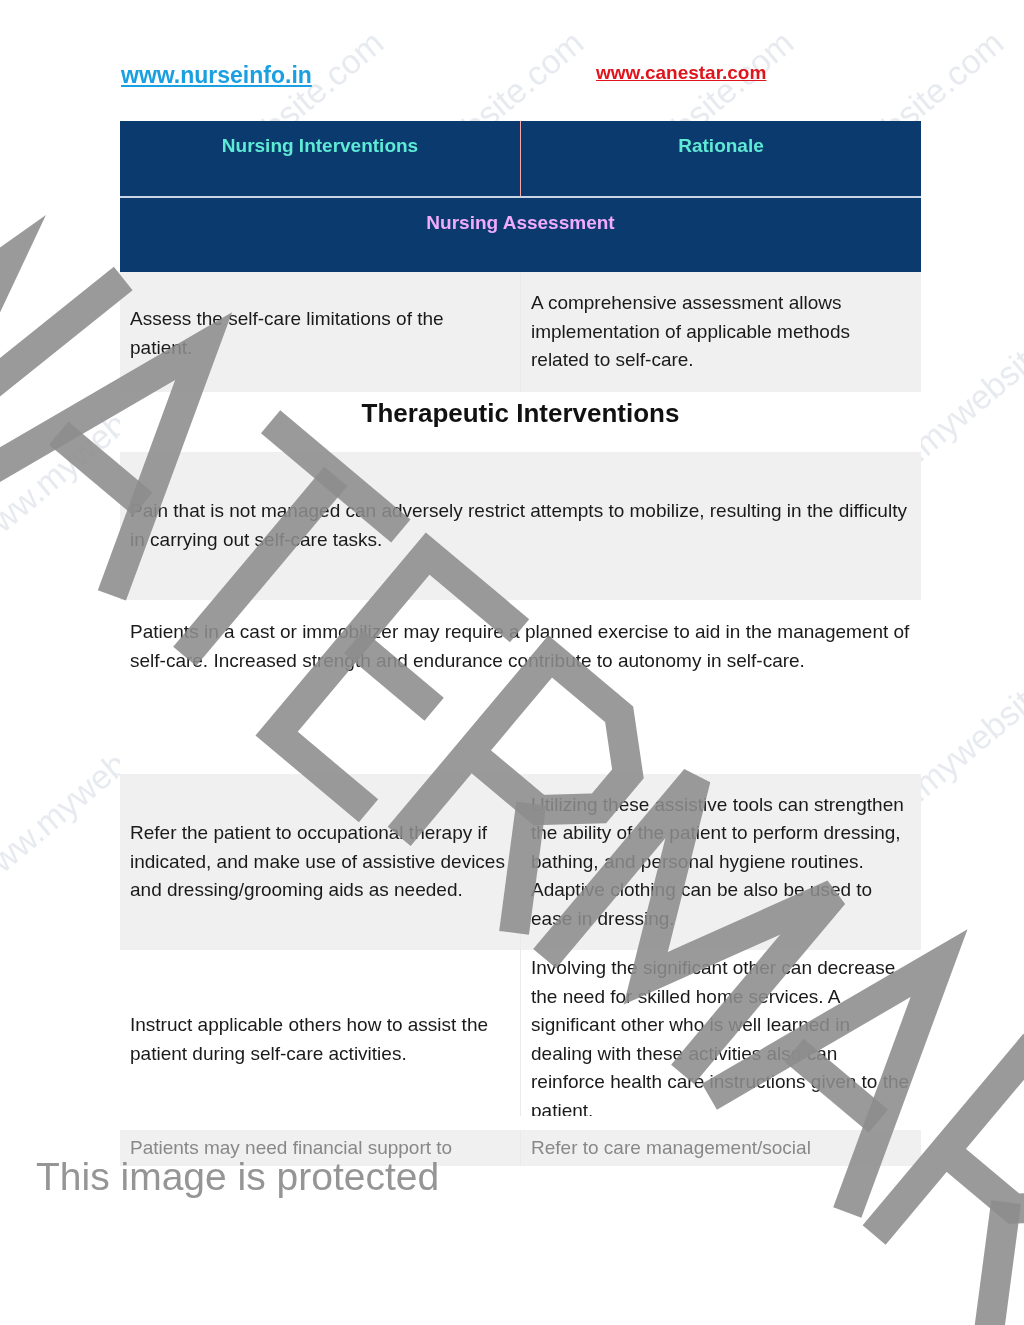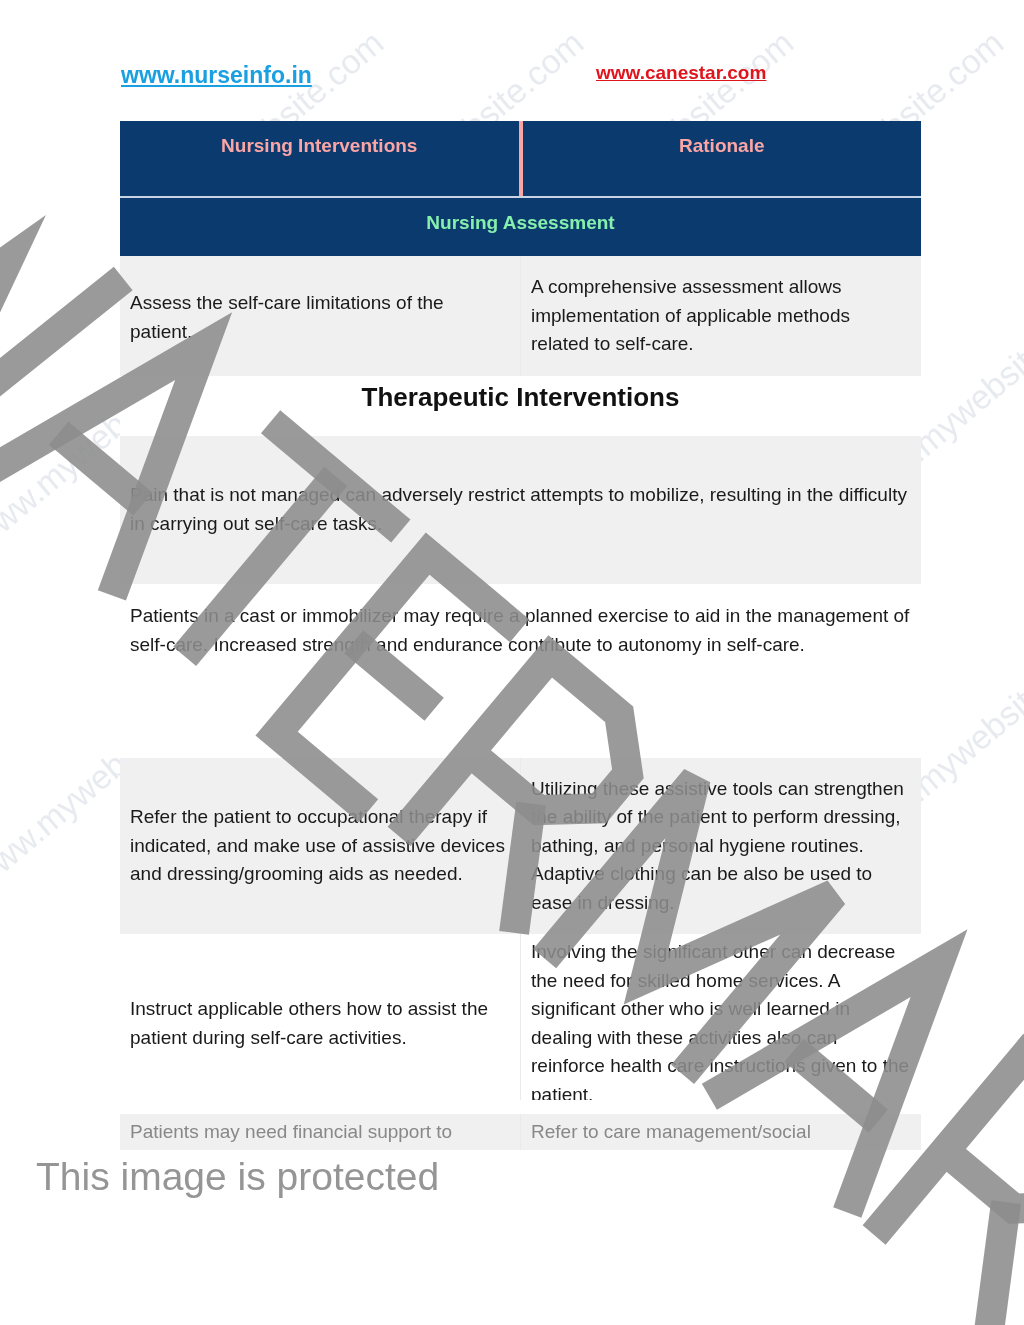--- a/index.html
+++ b/index.html
@@ -14,27 +14,27 @@
     position: absolute; left: 121px; top: 0;
     color: #1aa0e0; font-weight: bold; font-size: 23px; text-decoration: underline;
   }
   .link-right {
     position: absolute; left: 596px; top: 0;
     color: #e0141c; font-weight: bold; font-size: 19px; text-decoration: underline;
   }
   .table { position: absolute; left: 120px; top: 121px; width: 801px; }
   .hdr-row { display: flex; height: 75px; background: #0b3a6e; }
   .hdr-cell {
-    flex: 1; color: #fca5a5; font-weight: bold; font-size: 19px;
+    flex: 1; color: #5eead4; font-weight: bold; font-size: 19px;
     display: flex; justify-content: center; padding-top: 14px; box-sizing: border-box;
   }
-  .hdr-cell + .hdr-cell { border-left: 4px solid #fca5a5; }
+  .hdr-cell + .hdr-cell { border-left: 1px solid #fca5a5; }
   .sect-hdr {
-    height: 60px; background: #0b3a6e; border-top: 2px solid #c9d5e4;
-    color: #86efac; font-weight: bold; font-size: 19px;
+    height: 76px; background: #0b3a6e; border-top: 2px solid #c9d5e4;
+    color: #f0abfc; font-weight: bold; font-size: 19px;
     display: flex; justify-content: center; padding-top: 14px; box-sizing: border-box;
   }
   .row { display: flex; box-sizing: border-box; }
   .row.gray { background: #f0f0f0; }
   .row.white { background: #ffffff; }
   .cell {
     flex: 1; padding: 0 10px; box-sizing: border-box;
     font-size: 19px; line-height: 28.6px; display: flex; align-items: center;
   }
   .cell + .cell { border-left: 1px solid #eaeaea; }

